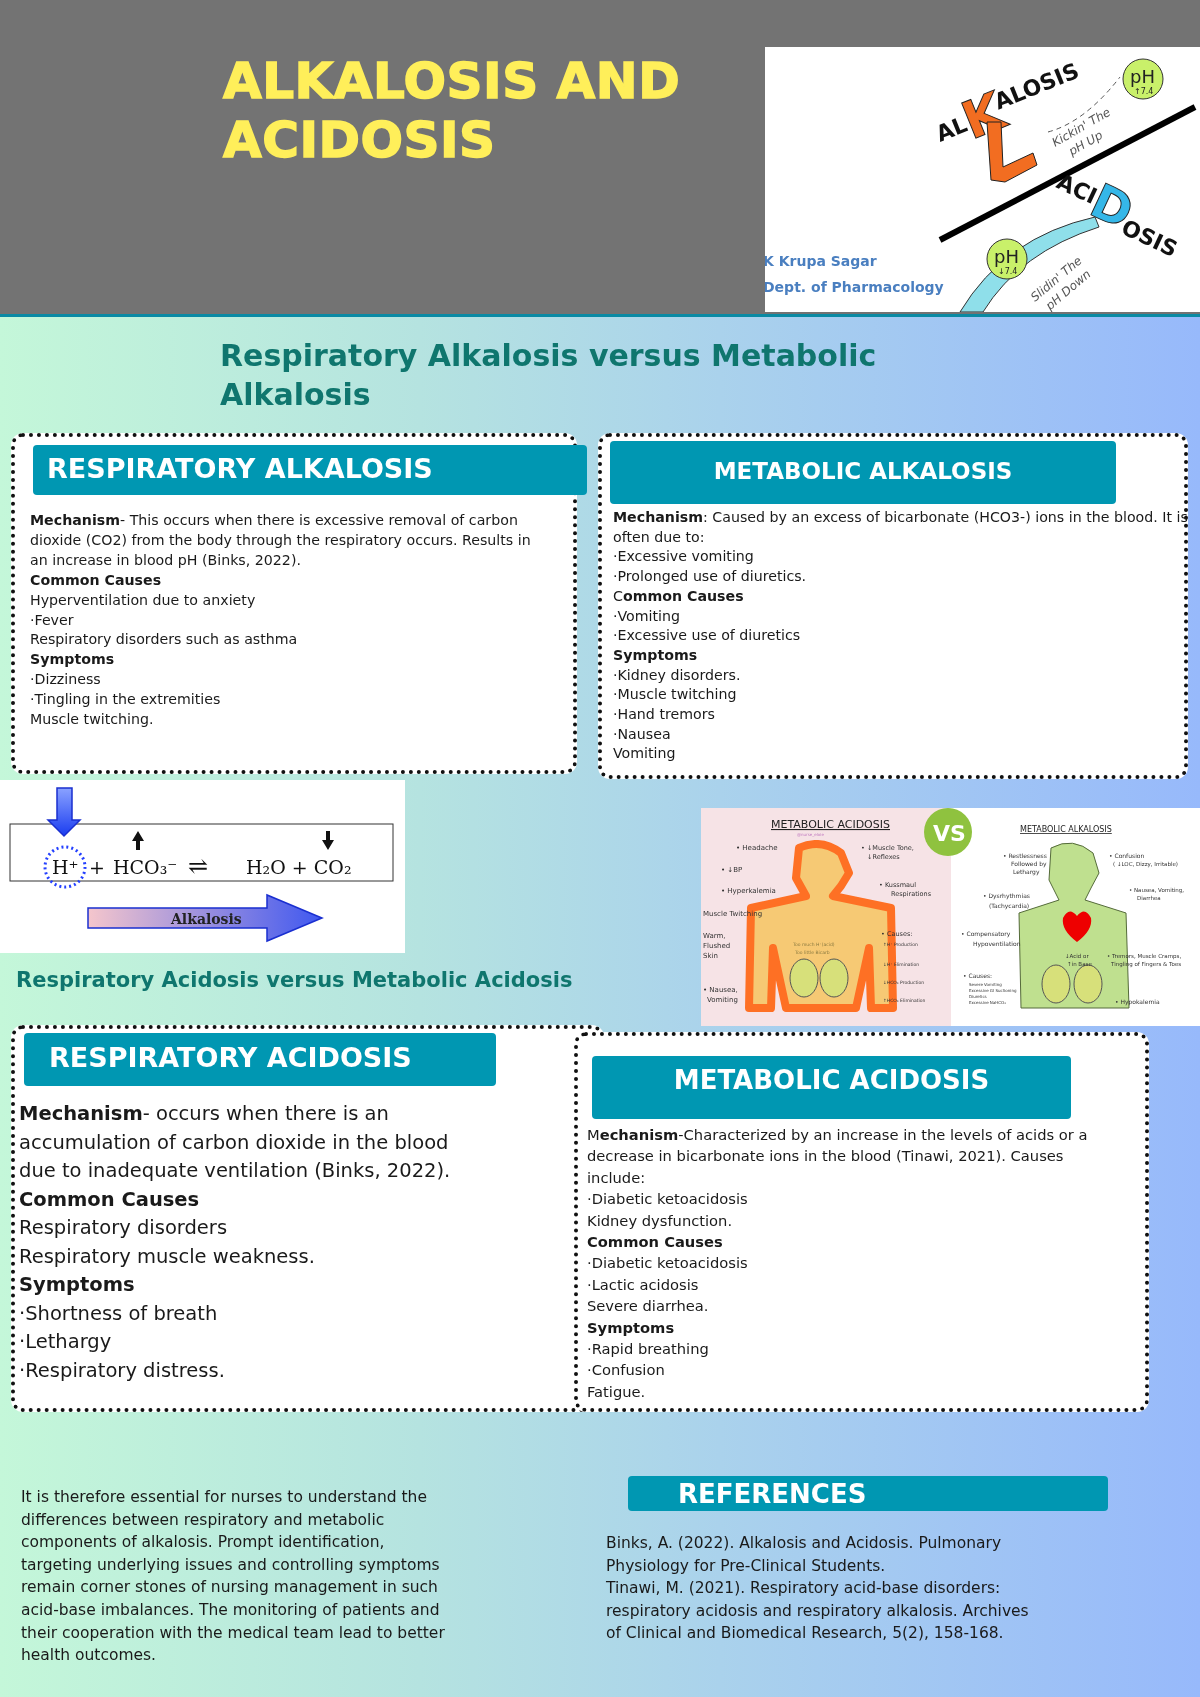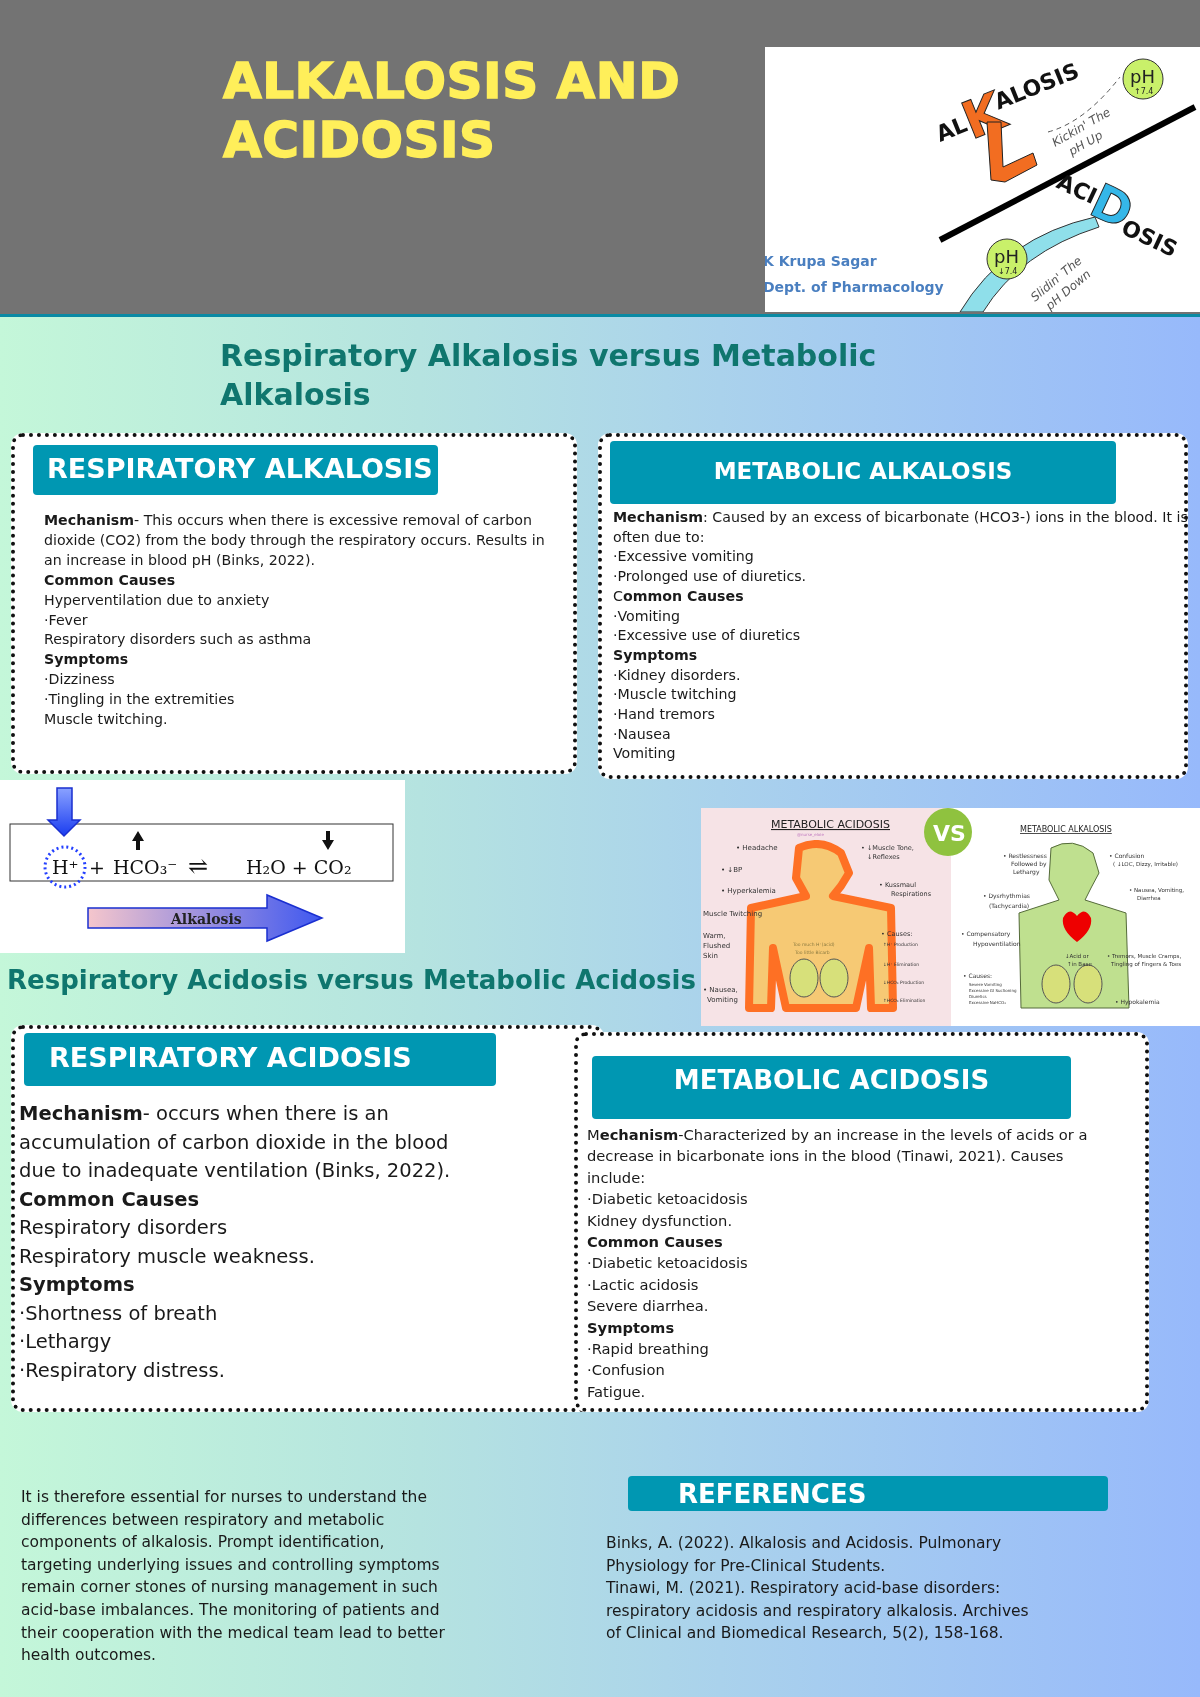--- a/index.html
+++ b/index.html
@@ -112,22 +112,22 @@
     <div class="author" style="top:232px;left:-2px;">Dept. of Pharmacology</div>
   </div>
 </div>
 
 <div class="section-heading" style="left:220px;top:336px;font-size:30px;line-height:39px;">
   <div>Respiratory Alkalosis versus Metabolic</div>
   <div>Alkalosis</div>
 </div>
 
 <div class="card" style="left:11px;top:433px;width:566px;height:341px;">
-  <div class="card-banner" style="left:18px;top:8px;width:405px;height:50px;font-size:27px;line-height:48px;padding-left:14px;">RESPIRATORY ALKALOSIS</div>
-  <div class="card-body" style="left:15px;top:74px;font-size:14.2px;line-height:19.9px;margin-left:14px;">
+  <div class="card-banner" style="left:18px;top:8px;width:554px;height:50px;font-size:27px;line-height:48px;padding-left:14px;">RESPIRATORY ALKALOSIS</div>
+  <div class="card-body" style="left:15px;top:74px;font-size:14.2px;line-height:19.9px;">
     <span class="line"><b>Mechanism</b><span>- This occurs when there is excessive removal of carbon</span></span>
     <span class="line">dioxide (CO2) from the body through the respiratory occurs. Results in</span>
     <span class="line">an increase in blood pH (Binks, 2022).</span>
     <span class="line bold">Common Causes</span>
     <span class="line">Hyperventilation due to anxiety</span>
     <span class="line">·Fever</span>
     <span class="line">Respiratory disorders such as asthma</span>
     <span class="line bold">Symptoms</span>
     <span class="line">·Dizziness</span>
     <span class="line">·Tingling in the extremities</span>
@@ -239,21 +239,21 @@
     <text x="428" y="84" font-family="DejaVu Sans, sans-serif" font-size="5.5" fill="#333">• Nausea, Vomiting,</text>
     <text x="436" y="92" font-family="DejaVu Sans, sans-serif" font-size="5.5" fill="#333">Diarrhea</text>
     <text x="406" y="150" font-family="DejaVu Sans, sans-serif" font-size="5.5" fill="#333">• Tremors, Muscle Cramps,</text>
     <text x="410" y="158" font-family="DejaVu Sans, sans-serif" font-size="5.5" fill="#333">Tingling of Fingers &amp; Toes</text>
     <text x="414" y="196" font-family="DejaVu Sans, sans-serif" font-size="6" fill="#333">• Hypokalemia</text>
     <text x="364" y="150" font-family="DejaVu Sans, sans-serif" font-size="5.5" fill="#333">↓Acid or</text>
     <text x="366" y="158" font-family="DejaVu Sans, sans-serif" font-size="5.5" fill="#333">↑in Base</text>
   </svg>
 </div>
 
-<div class="section-heading" style="left:7px;top:964px;font-size:26px;line-height:32px;white-space:nowrap;">Respiratory Acidosis versus Metabolic Acidosis</div>
+<div class="section-heading" style="left:16px;top:964px;font-size:21px;line-height:32px;white-space:nowrap;">Respiratory Acidosis versus Metabolic Acidosis</div>
 
 <div class="card" style="left:11px;top:1025px;width:593px;height:387px;">
   <div class="card-banner" style="left:9px;top:4px;width:472px;height:53px;font-size:27px;line-height:50px;padding-left:25px;">RESPIRATORY ACIDOSIS</div>
   <div class="card-body" style="left:4px;top:71px;font-size:19.5px;line-height:28.5px;">
     <span class="line"><b>Mechanism</b><span>- occurs when there is an</span></span>
     <span class="line">accumulation of carbon dioxide in the blood</span>
     <span class="line">due to inadequate ventilation (Binks, 2022).</span>
     <span class="line bold">Common Causes</span>
     <span class="line">Respiratory disorders</span>
     <span class="line">Respiratory muscle weakness.</span>

